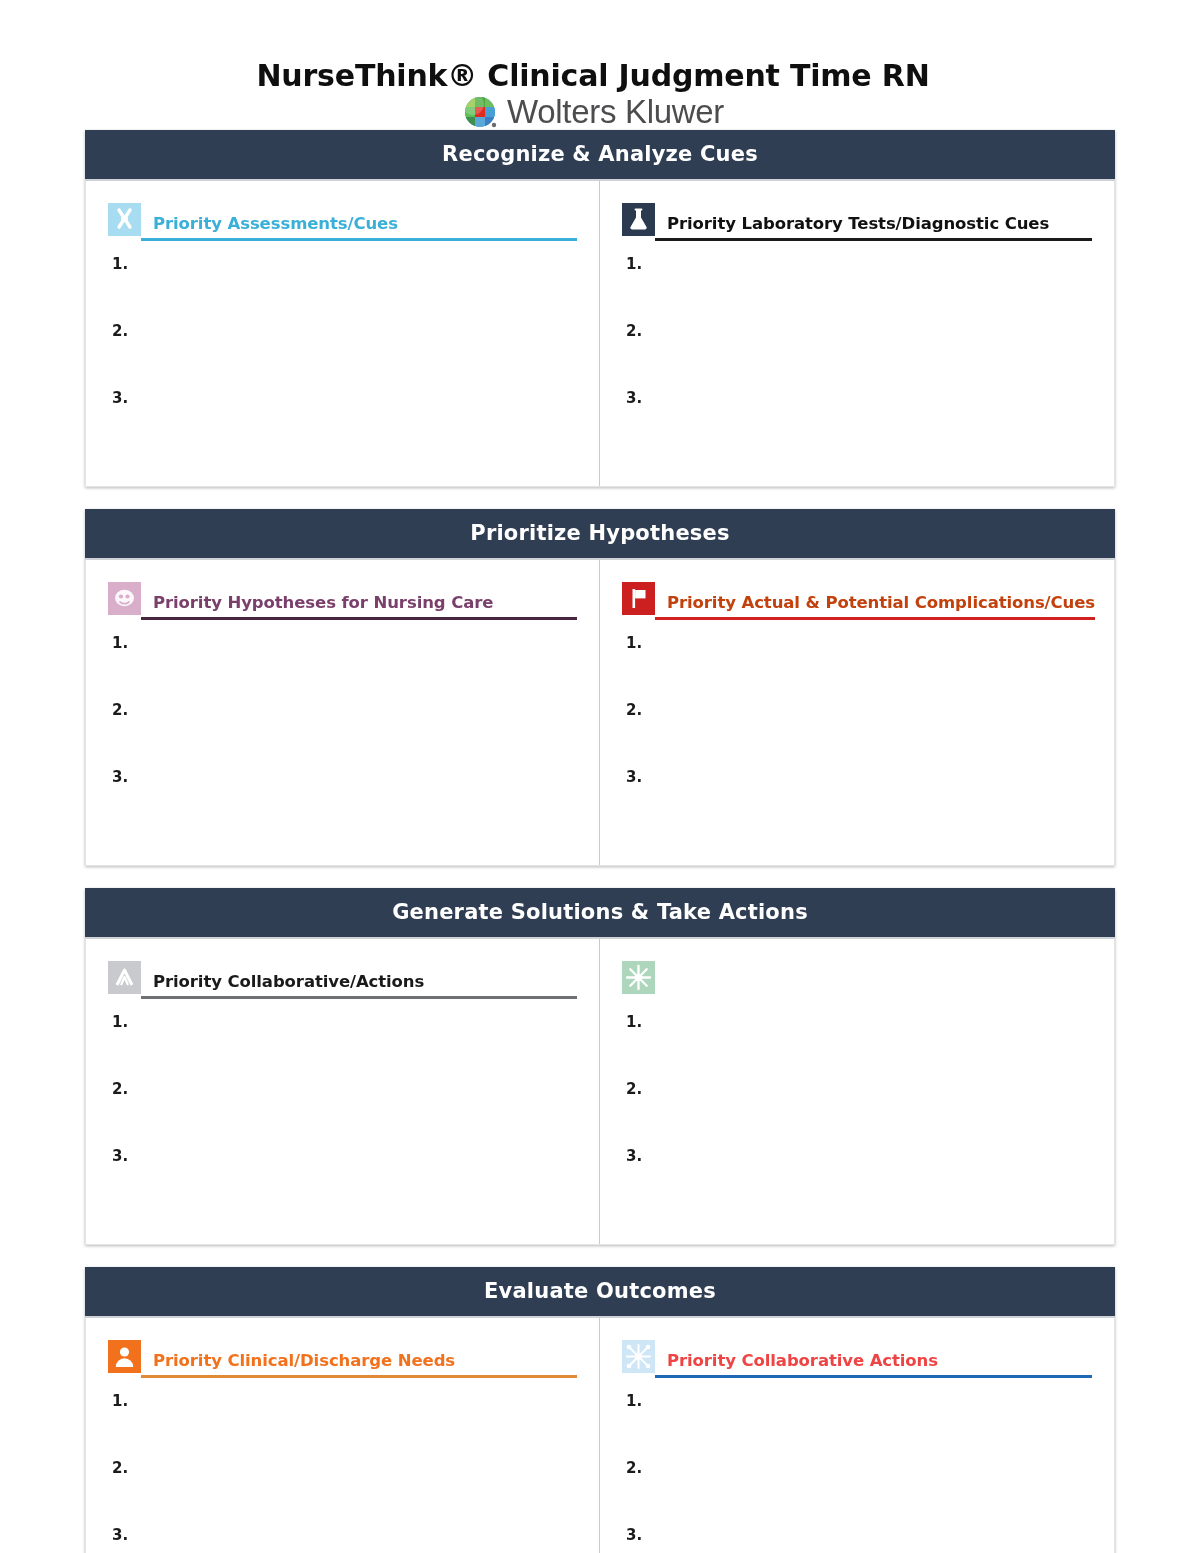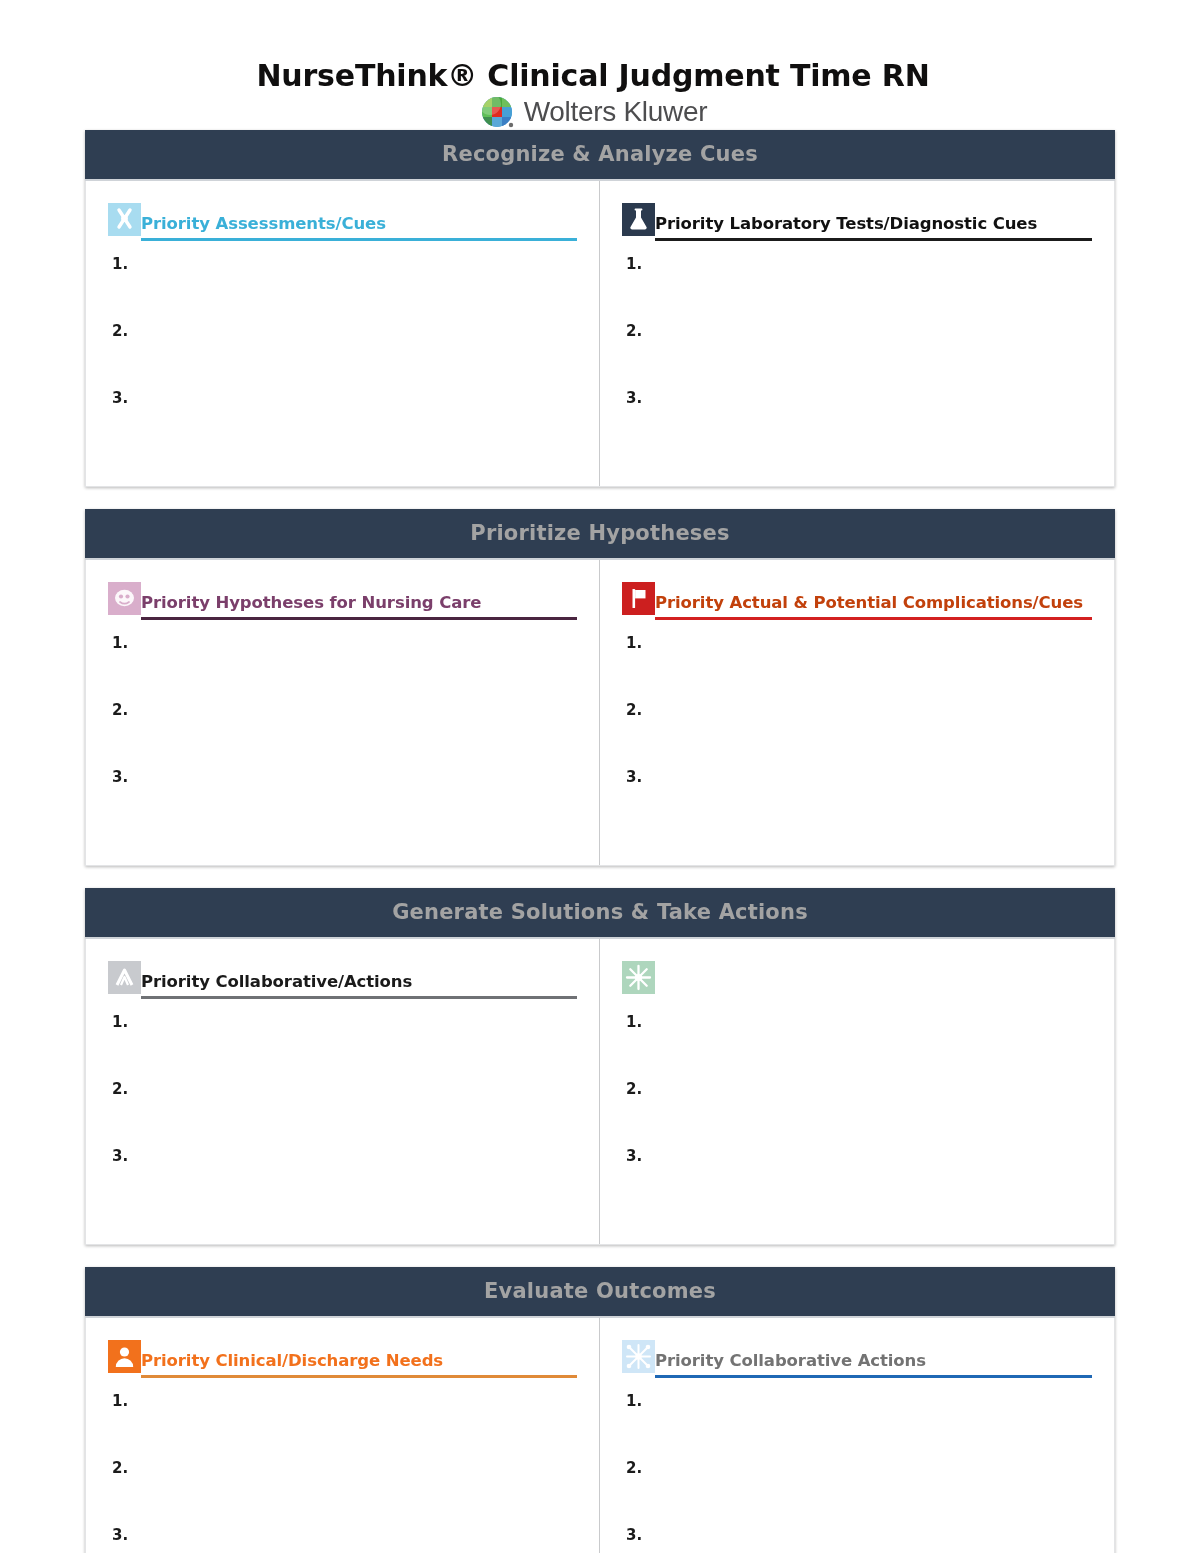--- a/index.html
+++ b/index.html
@@ -46,40 +46,40 @@
   }
 
   .brand-mark {
     width: 36px;
     height: 36px;
     flex: 0 0 36px;
     position: relative;
   }
 
   .brand-text {
-    font-size: 28px;
+    font-size: 33px;
     color: #4d4d4f;
     font-family: "Liberation Sans", sans-serif;
     font-weight: 400;
     letter-spacing: -0.3px;
     white-space: nowrap;
   }
 
   
   .section {
     width: 1030px;
     margin: 0 auto 22px auto;
     box-shadow: 0 1px 3px rgba(0,0,0,0.28);
     background: #ffffff;
   }
   .section:first-of-type { margin-top: 0; }
 
   .section-title {
     background: #2f3e52;
-    color: #a3a3a3;
+    color: #ffffff;
     text-align: center;
     font-size: 21px;
     font-weight: bold;
     padding: 12px 0 13px 0;
     letter-spacing: 0.2px;
     font-family: "DejaVu Sans", sans-serif;
     border-bottom: 2px solid #cfd3d8;
   }
 
   .section-body {
@@ -112,20 +112,21 @@
     position: relative;
     margin-bottom: 5px;
     display: flex;
     align-items: center;
     justify-content: center;
   }
   .field-icon svg { display: block; }
 
   .field-label-wrap {
     flex: 1 1 auto;
+    padding-left: 12px;
     padding-bottom: 3px;
     border-bottom: 3px solid #888;
   }
 
   .field-label {
     font-size: 16.5px;
     font-weight: bold;
     letter-spacing: -0.1px;
     white-space: nowrap;
     font-family: "DejaVu Sans", sans-serif;
@@ -416,21 +417,21 @@
                  <line x1="5" y1="16.5" x2="28" y2="16.5"></line>
                </g>
                <circle cx="16.5" cy="16.5" r="3.2" fill="#ffffff"></circle>
                <circle cx="7" cy="7" r="2.3" fill="#ffffff"></circle>
                <circle cx="26" cy="7" r="2.3" fill="#ffffff"></circle>
                <circle cx="7" cy="26" r="2.3" fill="#ffffff"></circle>
                <circle cx="26" cy="26" r="2.3" fill="#ffffff"></circle>
           </svg>
               </div>
               <div class="field-label-wrap" style="border-bottom-color: rgb(31, 104, 181);">
-                <div class="field-label" style="color: #737373; margin-top: 39px;">Priority Collaborative Actions</div>
+                <div class="field-label" style="color: #ef4444; margin-top: 39px;">Priority Collaborative Actions</div>
               </div>
             </div>
             <div class="blanks">
               <div class="blank-row">
                 <span class="blank-num">1.</span>
                 <span class="blank-line"></span>
               </div>
               <div class="blank-row">
                 <span class="blank-num">2.</span>
                 <span class="blank-line"></span>

